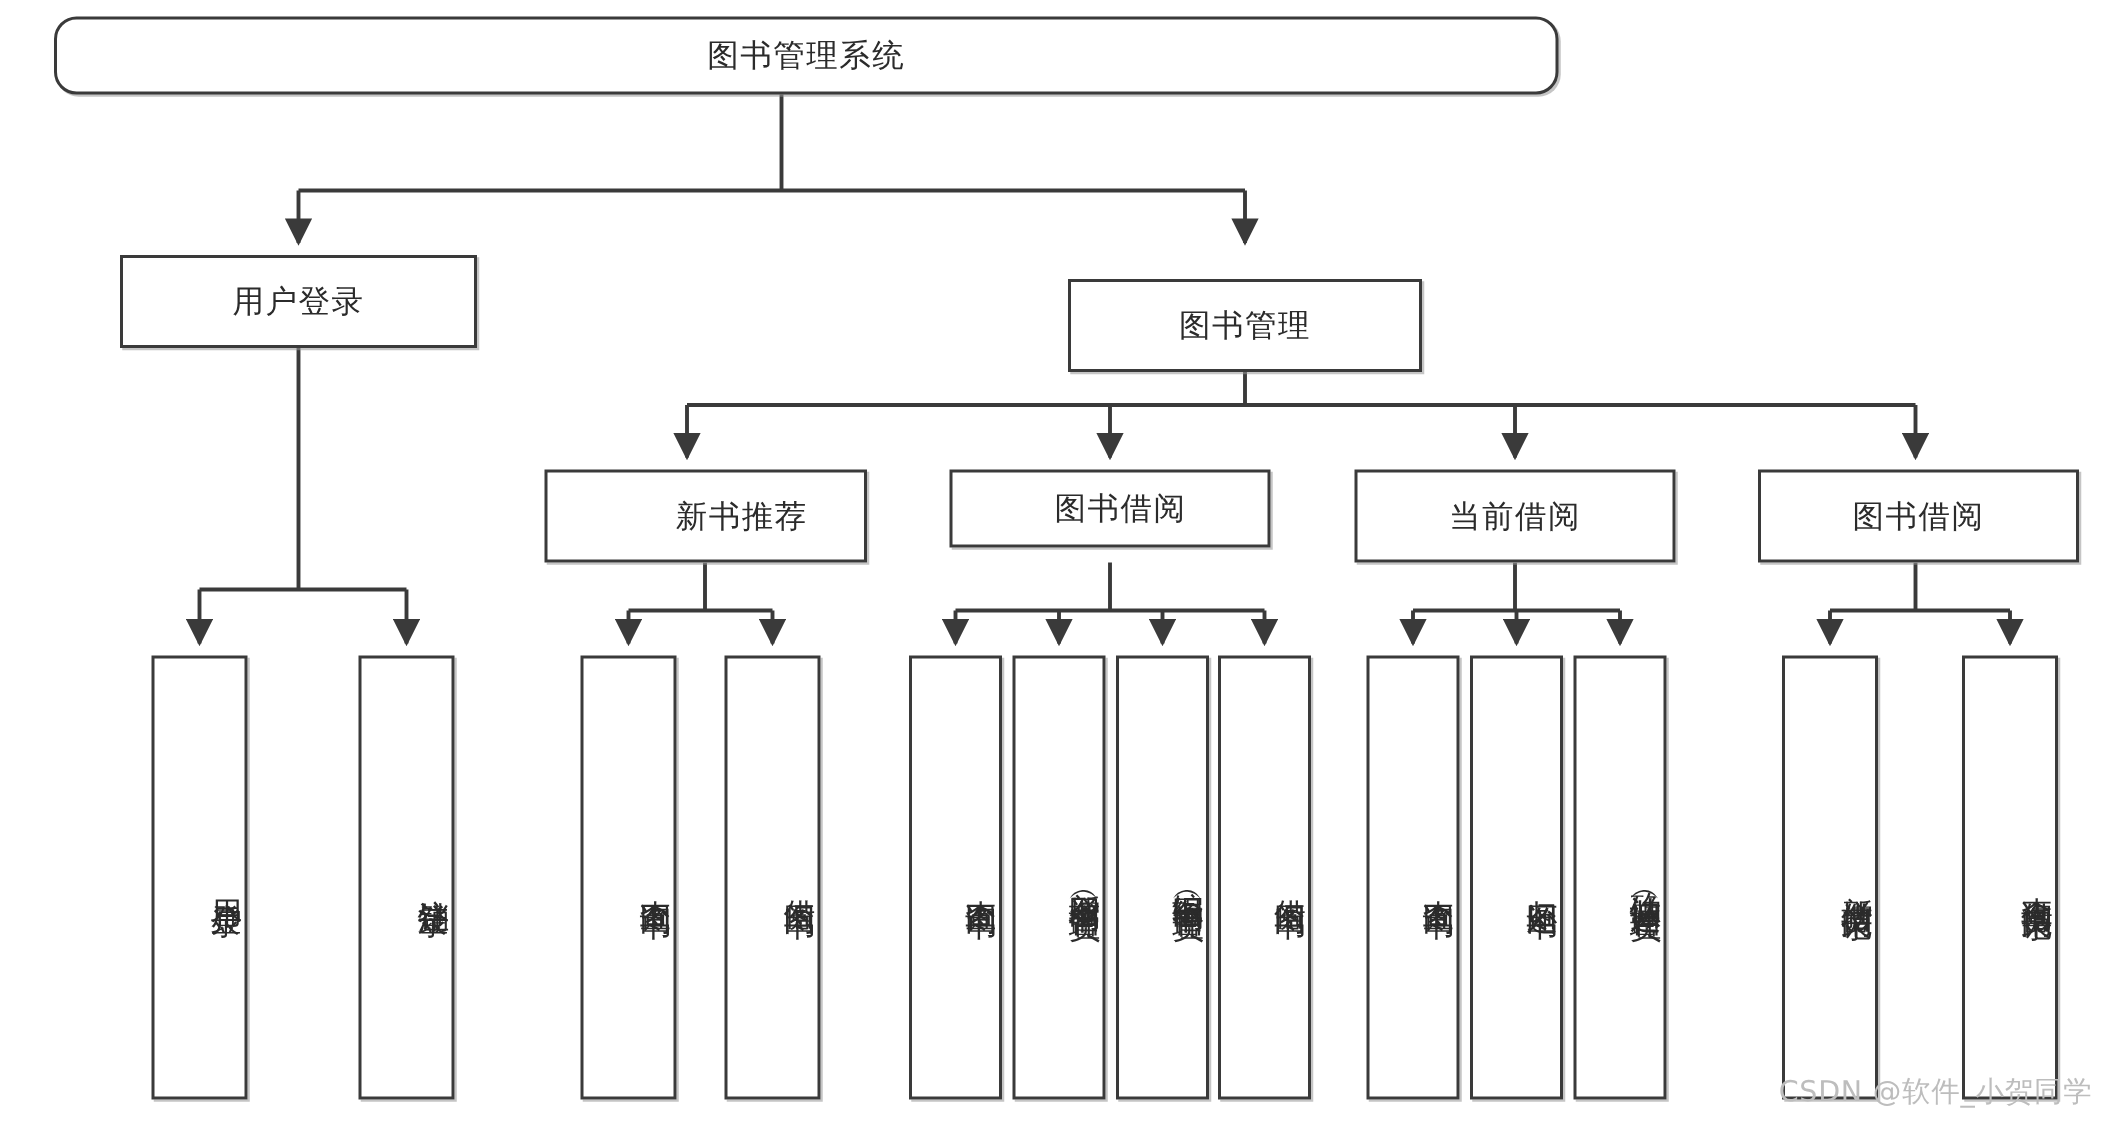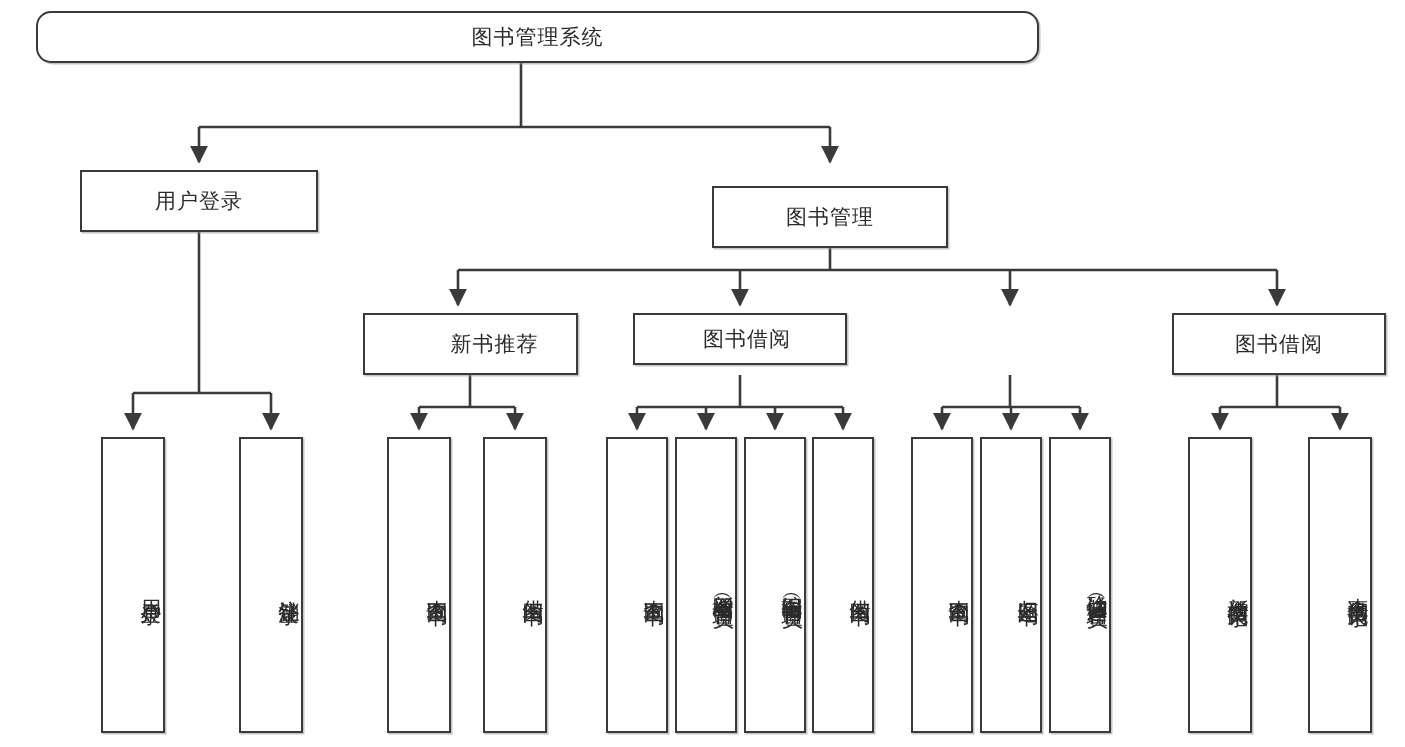--- a/index.html
+++ b/index.html
@@ -131,20 +131,23 @@
   <div class="node horiz" style="left: 712px; top: 170px; width: 236px; height: 62px; border-color: rgb(58, 58, 58); background: rgb(255, 255, 255); color: rgb(43, 43, 43); margin-top: 16px;">
     <span>图书管理</span>
   </div>
 
   <div class="node horiz" style="left: 363px; top: 313px; width: 215px; height: 62px; border-color: rgb(58, 58, 58); background: rgb(255, 255, 255); color: rgb(43, 43, 43); padding-left: 48px;">
     <span>新书推荐</span>
   </div>
   <div class="node horiz" style="left: 633px; top: 313px; width: 214px; height: 52px; border-color: rgb(58, 58, 58); background: rgb(255, 255, 255); color: rgb(43, 43, 43); padding-left: 14px;">
     <span>图书借阅</span>
   </div>
+  <div class="node horiz" style="left: 903px; top: 313px; width: 214px; height: 62px; border-color: rgb(58, 58, 58); background: rgb(255, 255, 255); color: rgb(43, 43, 43);">
+    <span>当前借阅</span>
+  </div>
   <div class="node horiz" style="left: 1172px; top: 313px; width: 214px; height: 62px; border-color: rgb(58, 58, 58); background: rgb(255, 255, 255); color: rgb(43, 43, 43);">
     <span>图书借阅</span>
   </div>
 
   <div class="node vert" style="left: 101px; top: 437px; width: 64px; height: 296px; border-color: rgb(58, 58, 58); background: rgb(255, 255, 255); color: rgb(43, 43, 43);">
     <span class="vlabel">用户登录</span>
   </div>
   <div class="node vert" style="left: 239px; top: 437px; width: 64px; height: 296px; border-color: rgb(58, 58, 58); background: rgb(255, 255, 255); color: rgb(43, 43, 43);">
     <span class="vlabel">注销登录</span>
   </div>
@@ -175,14 +178,15 @@
   <div class="node vert" style="left: 1049px; top: 437px; width: 62px; height: 296px; border-color: rgb(58, 58, 58); background: rgb(255, 255, 255); color: rgb(43, 43, 43);">
     <span class="vlabel">确认归还（管理员）</span>
   </div>
   <div class="node vert" style="left: 1188px; top: 437px; width: 64px; height: 296px; border-color: rgb(58, 58, 58); background: rgb(255, 255, 255); color: rgb(43, 43, 43);">
     <span class="vlabel">新增借阅记录</span>
   </div>
   <div class="node vert" style="left: 1308px; top: 437px; width: 64px; height: 296px; border-color: rgb(58, 58, 58); background: rgb(255, 255, 255); color: rgb(43, 43, 43);">
     <span class="vlabel">查询借阅记录</span>
   </div>
 
+  <div class="watermark" style="color: rgb(189, 189, 189);">CSDN @软件_小贺同学</div>
 
 </div>
 
 </body></html>

